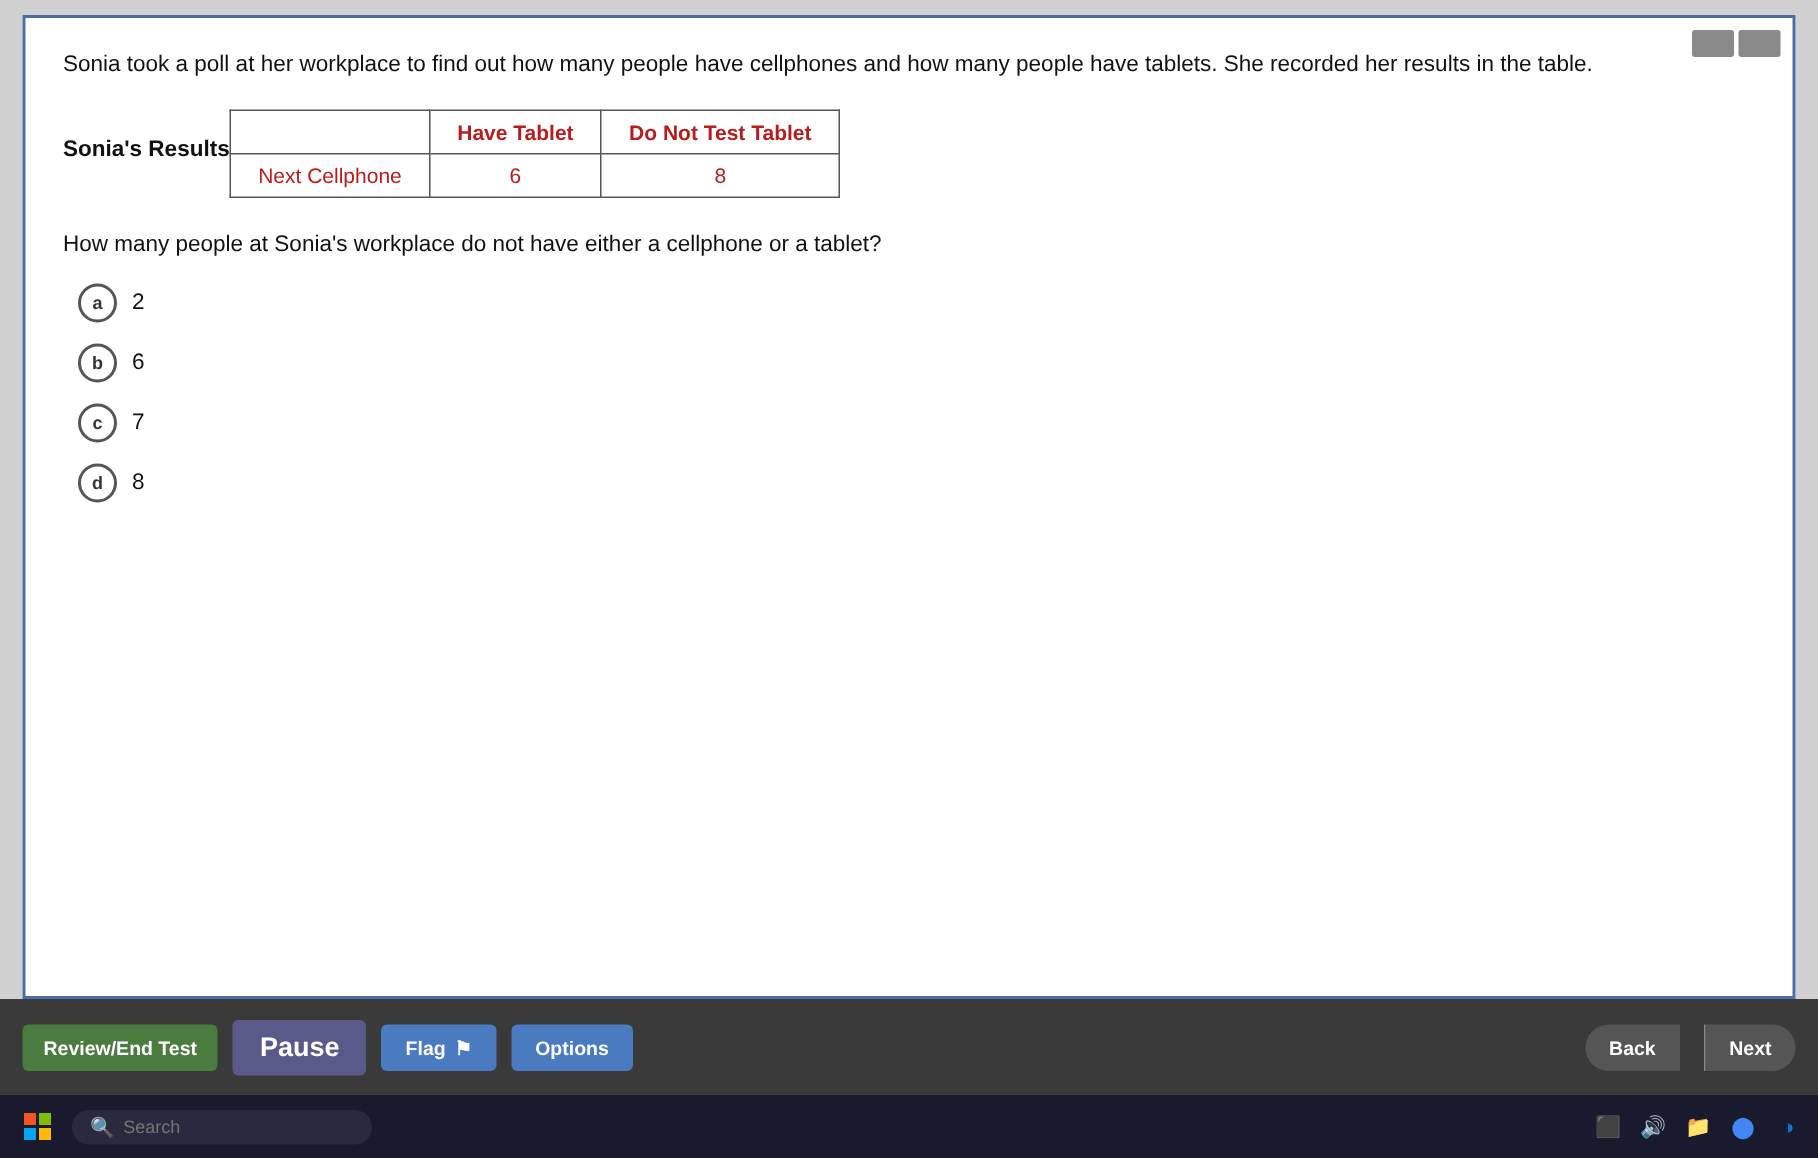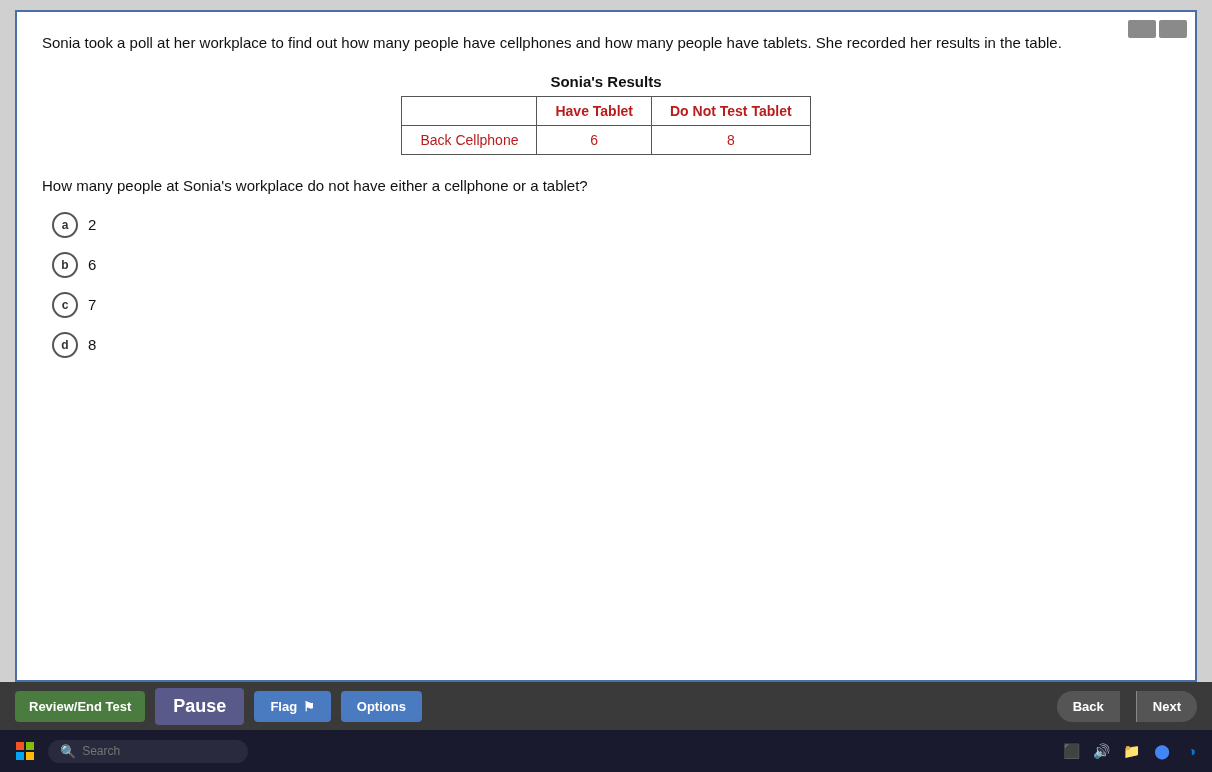--- a/index.html
+++ b/index.html
@@ -32,21 +32,20 @@
 
     .question-text {
       font-size: 15px;
       color: #111;
       line-height: 1.5;
       margin-bottom: 18px;
     }
 
     .table-section {
       display: flex;
-      flex-direction: column;
       align-items: center;
       margin-bottom: 22px;
     }
 
     .table-title {
       font-size: 15px;
       font-weight: bold;
       margin-bottom: 6px;
       color: #111;
     }
@@ -109,21 +108,21 @@
       align-items: center;
       justify-content: center;
       font-size: 12px;
       font-weight: bold;
       color: #333;
       flex-shrink: 0;
       background: #fff;
     }
 
     .bottom-bar {
-      height: 48px;
+      height: 64px;
       background: #3a3a3a;
       display: flex;
       align-items: center;
       padding: 0 15px;
       gap: 10px;
     }
 
     .btn-review {
       background: #4a7c3f;
       color: white;
@@ -302,21 +301,21 @@
       <table class="data-table">
         <thead>
           <tr>
             <th></th>
             <th>Have Tablet</th>
             <th>Do Not Test Tablet</th>
           </tr>
         </thead>
         <tbody>
           <tr>
-            <td class="row-header">Back Cellphone</td>
+            <td class="row-header">Next Cellphone</td>
             <td class="value">6</td>
             <td class="value">8</td>
           </tr>
         </tbody>
       </table>
     </div>
 
     <p class="sub-question">How many people at Sonia's workplace do not have either a cellphone or a tablet?</p>
 
     <div class="answer-options">

